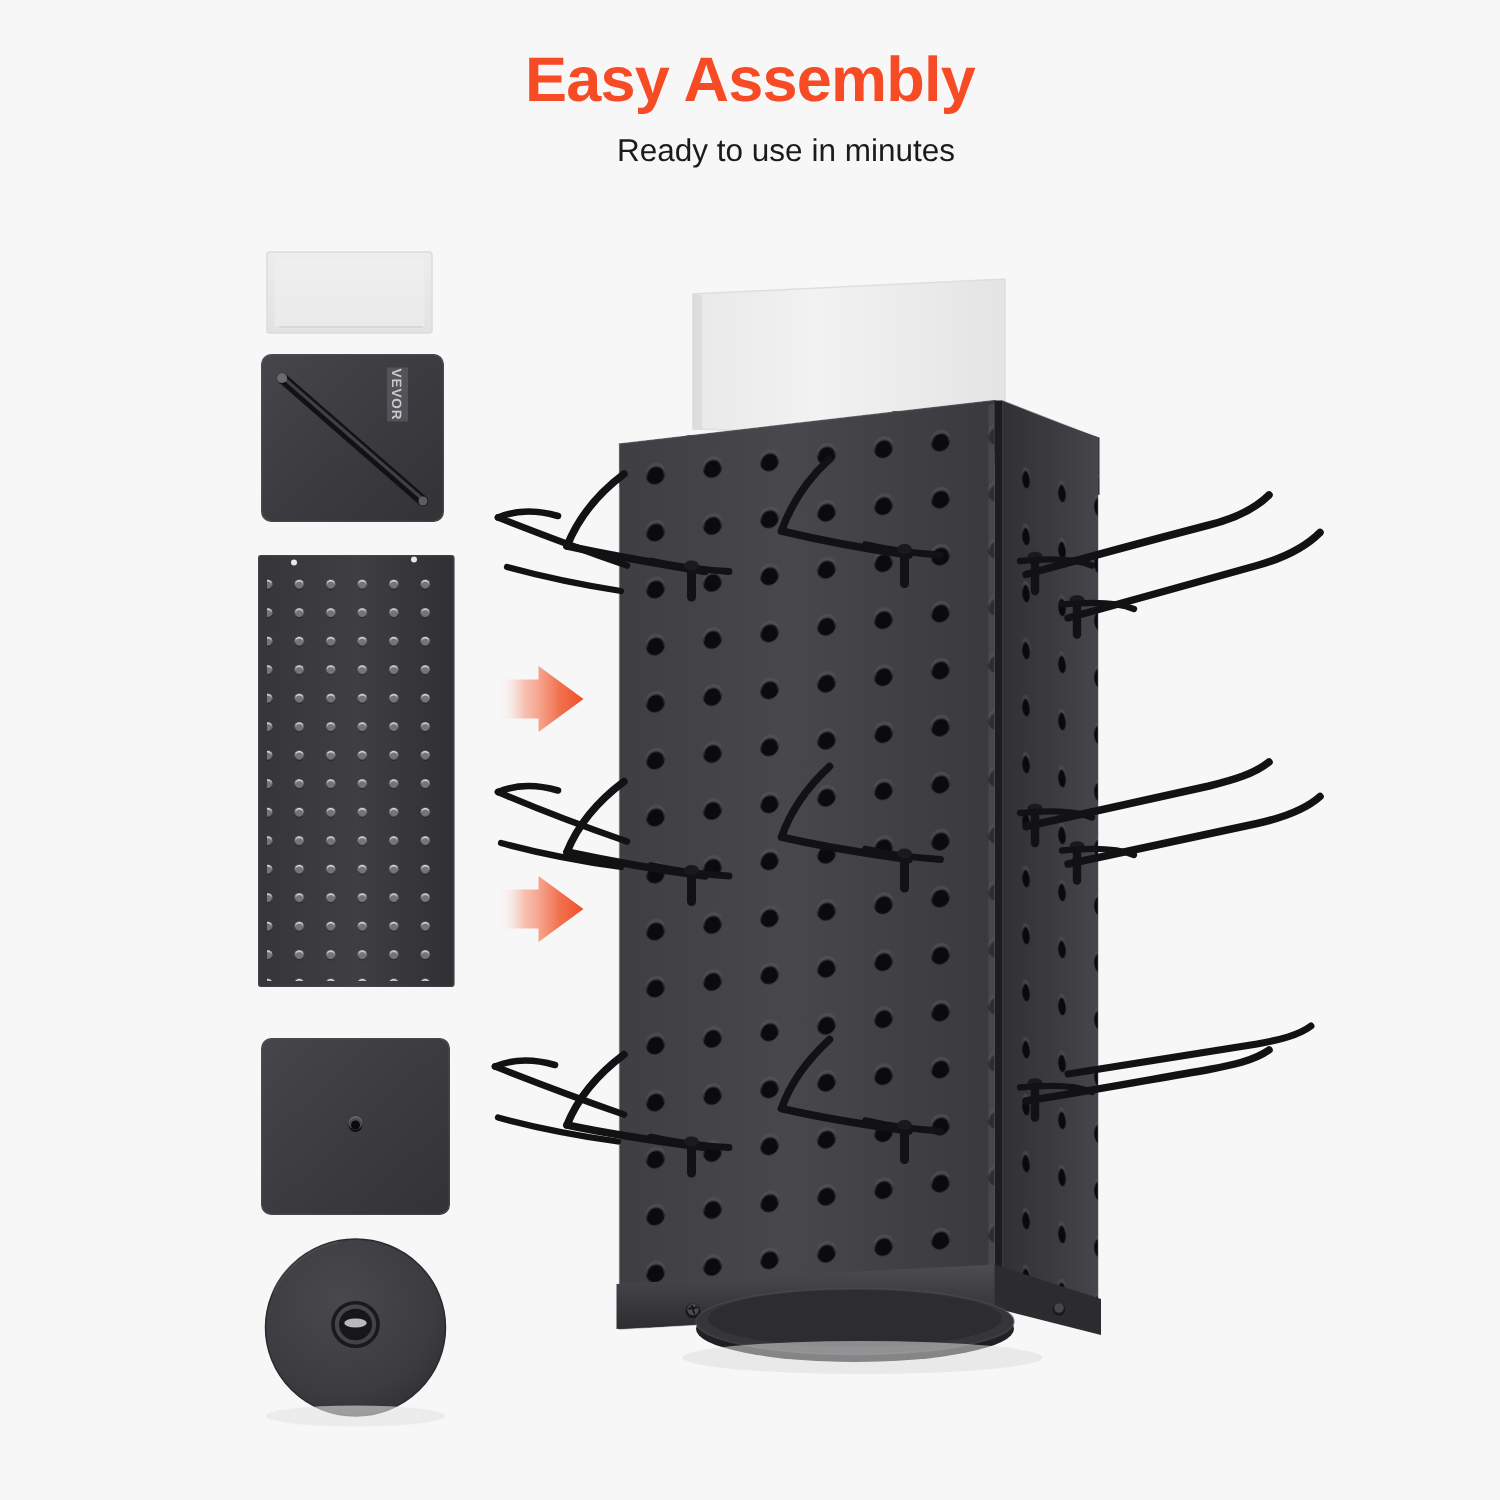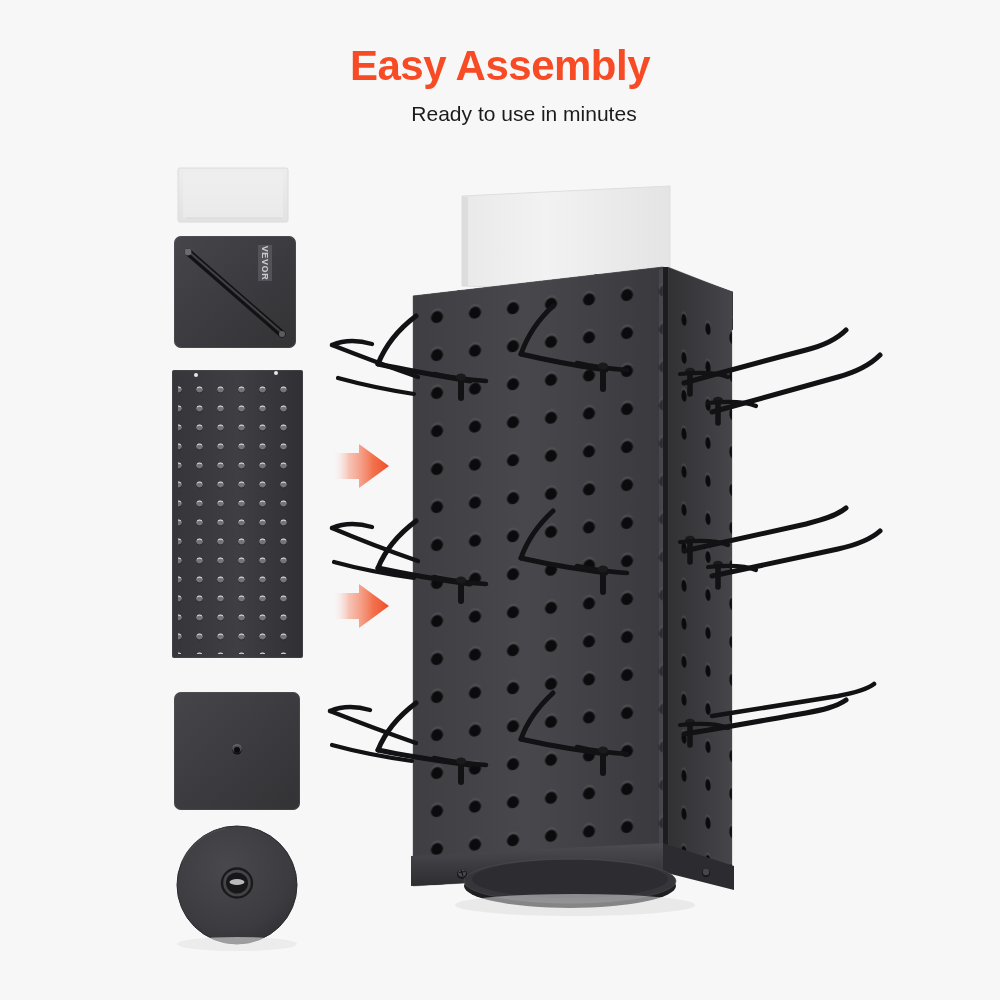--- a/index.html
+++ b/index.html
@@ -7,21 +7,21 @@
   body{
     width:1000px;height:1000px;
     background:#f7f7f7;
     font-family:"Liberation Sans","DejaVu Sans",sans-serif;
     overflow:hidden;
     position:relative;
   }
   #stage{position:relative;width:1000px;height:1000px;background:#f7f7f7;}
 
   
-  .header{position:absolute;left:0;top:44px;width:1000px;text-align:center;}
+  .header{position:absolute;left:0;top:31px;width:1000px;text-align:center;}
   .title{
     font-size:42px;font-weight:bold;color:#f74b26;
     letter-spacing:-0.5px;line-height:1.05;margin:0;
     font-family:"Liberation Sans","DejaVu Sans",sans-serif;
   }
   .subtitle{
     font-size:21px;color:#1b1b1b;font-weight:400;
     margin-top:14px;line-height:1.1;padding-left:48px;
   }
 

